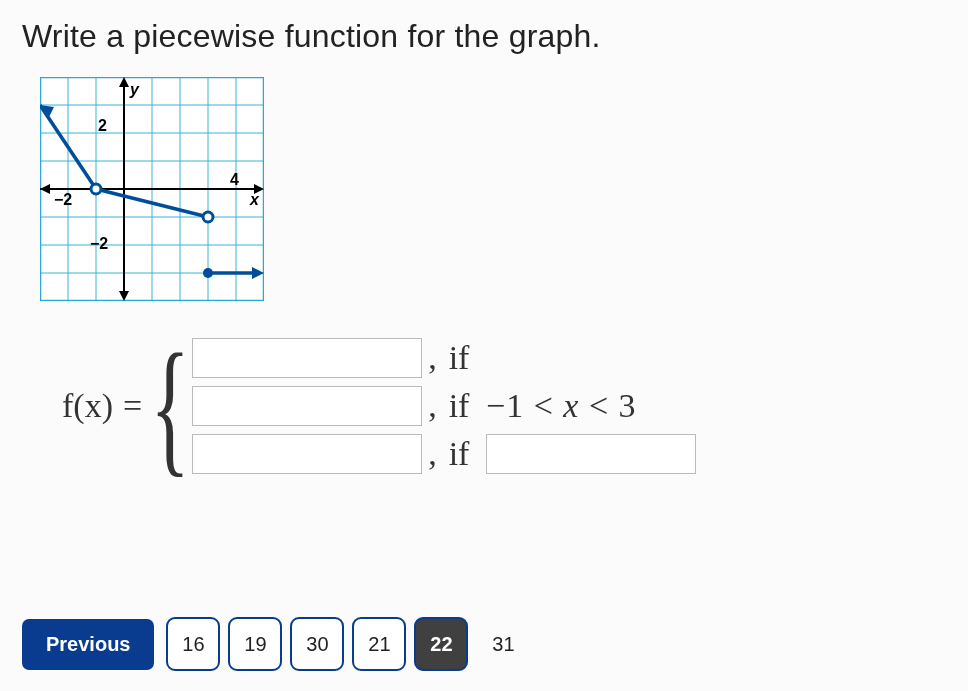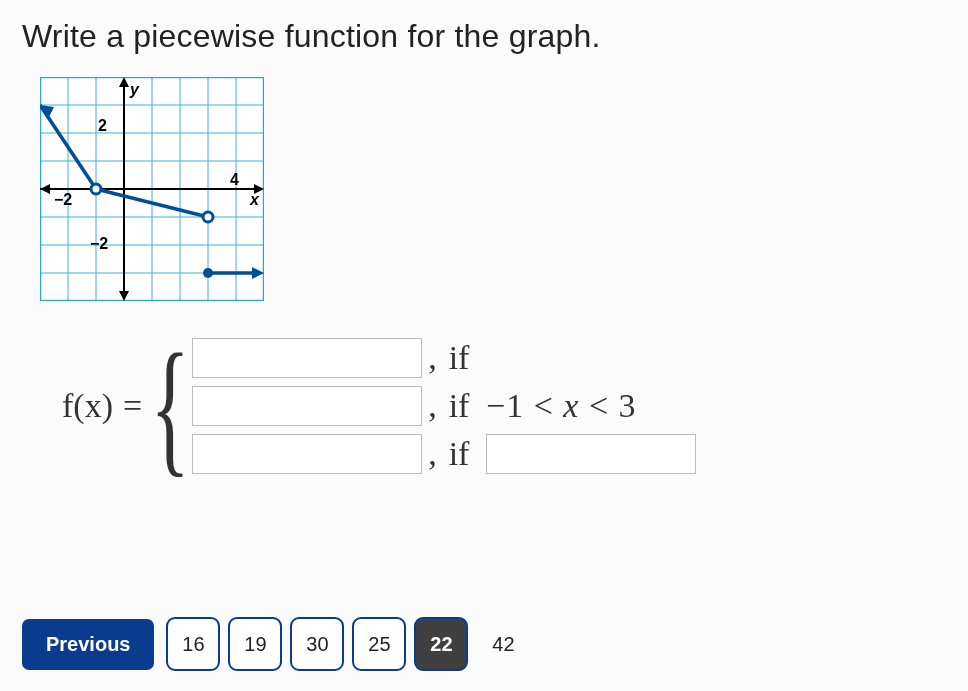--- a/index.html
+++ b/index.html
@@ -196,17 +196,17 @@
     </div>
   </div>
 </div>
 
 <div class="nav">
   <button class="prev-btn">Previous</button>
   <div id="page-buttons" style="display:flex;gap:8px;">
       <button class="page-btn">16</button>
       <button class="page-btn">19</button>
       <button class="page-btn">30</button>
-      <button class="page-btn">25</button>
+      <button class="page-btn">21</button>
       <button class="page-btn current">22</button>
-      <button class="page-btn minimal">42</button>
+      <button class="page-btn minimal">31</button>
     </div>
 </div>
 
 </body></html>

